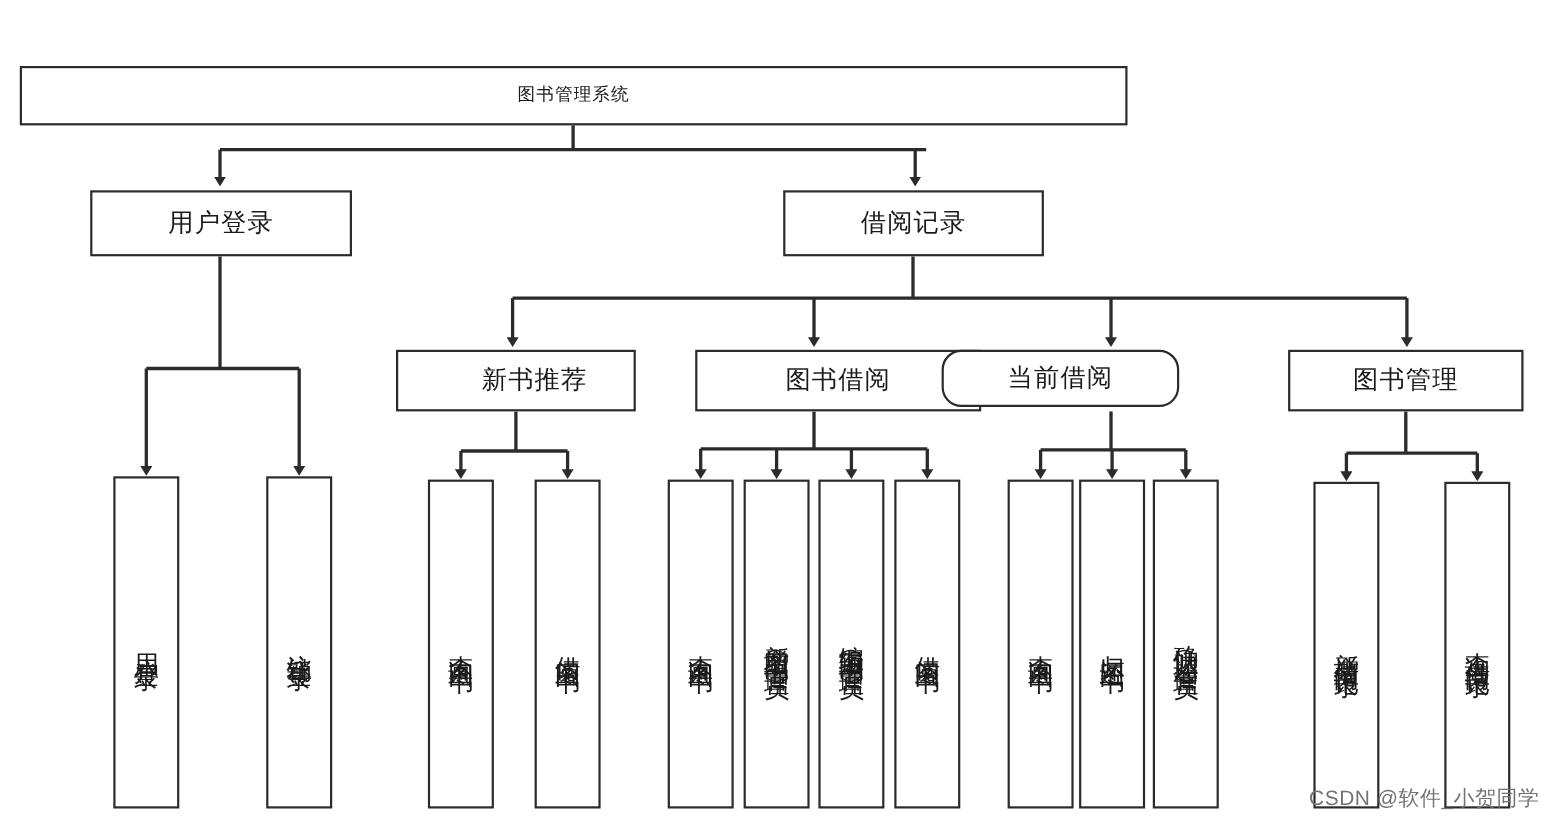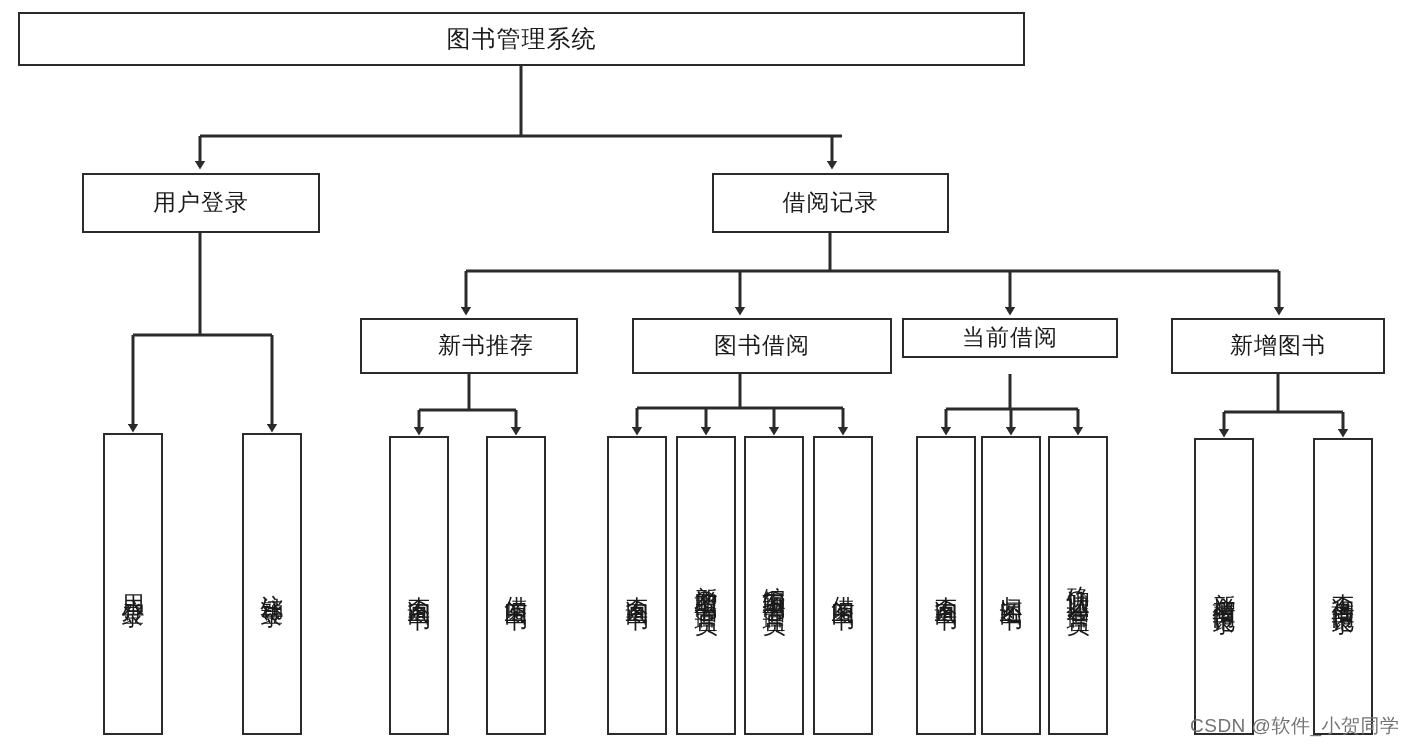--- a/index.html
+++ b/index.html
@@ -36,21 +36,22 @@
     justify-content: center;
     color: #1a1a1a;
     line-height: 1.18;
   }
   .node.h {
     font-size: 23px;
     letter-spacing: 1px;
     text-align: center;
   }
   .node.root {
-    font-size: 24px;
+    font-size: 16px;
+    margin-top: 48px;
   }
   .node.v {
     writing-mode: vertical-rl;
     text-orientation: upright;
     font-size: 23px;
     letter-spacing: 4px;
     padding: 6px 0;
     text-align: center;
   }
   .node-label {
@@ -133,26 +134,26 @@
   </div>
 
   <div class="node h" style="left:360px; top:318px; width:218px; height:56px;padding-left:34px;">
     <span class="node-label">新书推荐</span>
   </div>
 
   <div class="node h" style="left:632px; top:318px; width:260px; height:56px;">
     <span class="node-label">图书借阅</span>
   </div>
 
-  <div class="node h" style="left:902px; top:318px; width:216px; height:40px;">
+  <div class="node h" style="left:856px; top:318px; width:216px; height:52px;border-radius:18px;">
     <span class="node-label">当前借阅</span>
   </div>
 
   <div class="node h" style="left:1171px; top:318px; width:214px; height:56px;">
-    <span class="node-label">新增图书</span>
+    <span class="node-label">图书管理</span>
   </div>
 
   <div class="node v" style="left:103px; top:433px; width:60px; height:302px;">
     <span class="node-label">用户登录</span>
   </div>
 
   <div class="node v" style="left:242px; top:433px; width:60px; height:302px;">
     <span class="node-label">注销登录</span>
   </div>
 

